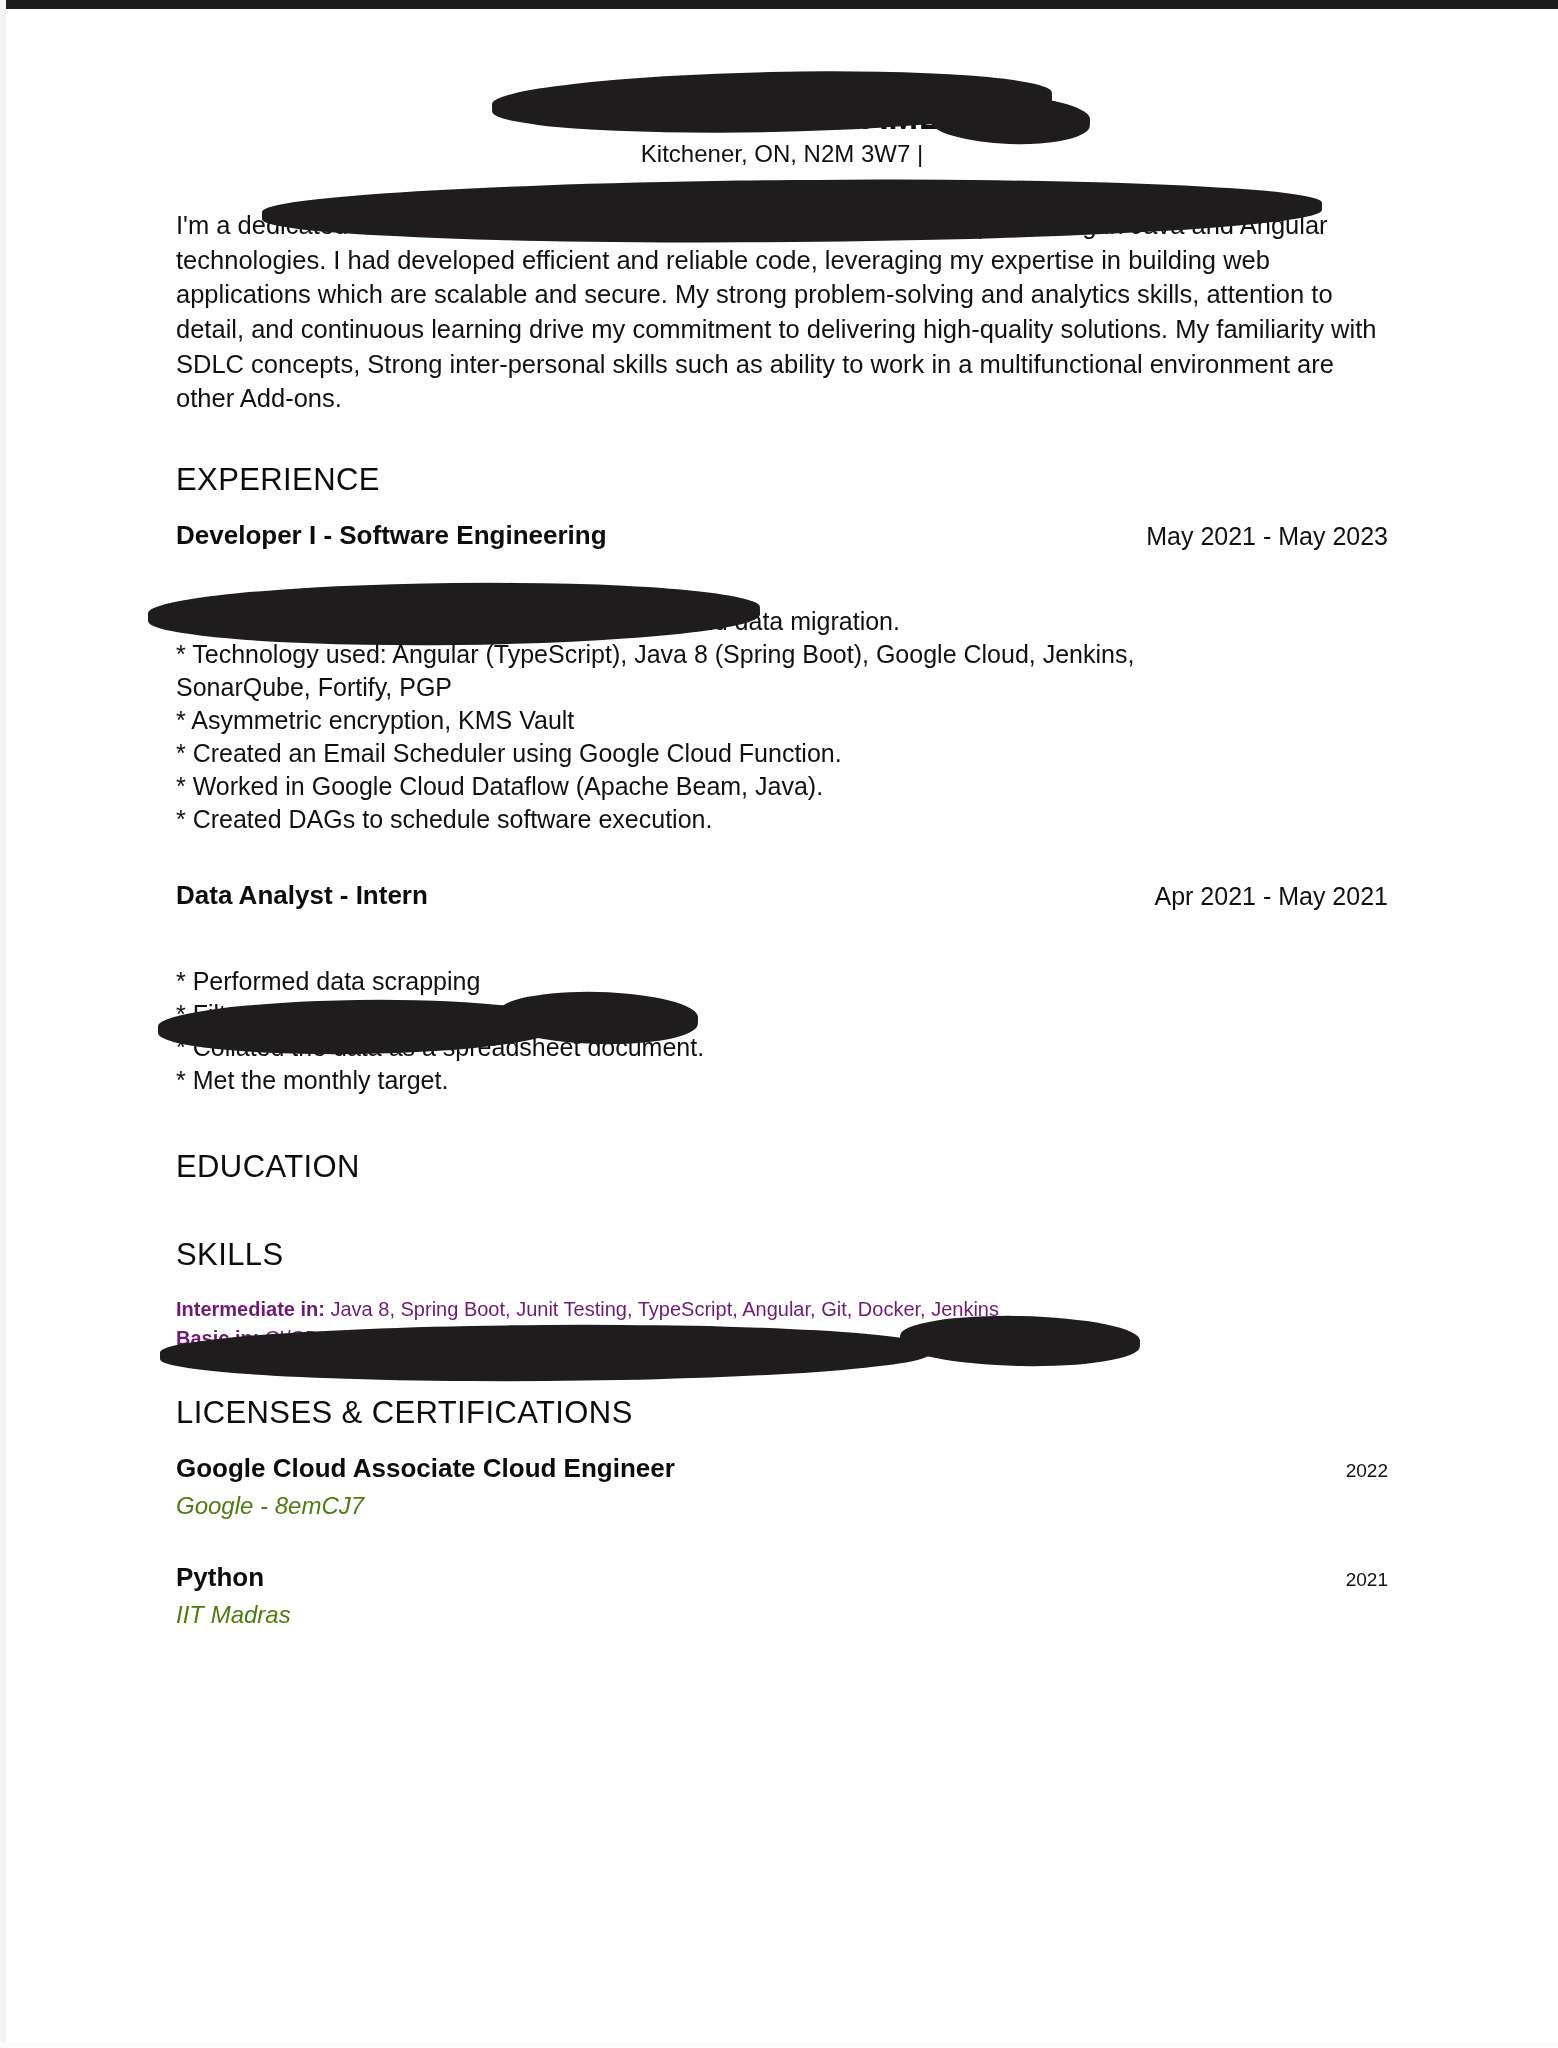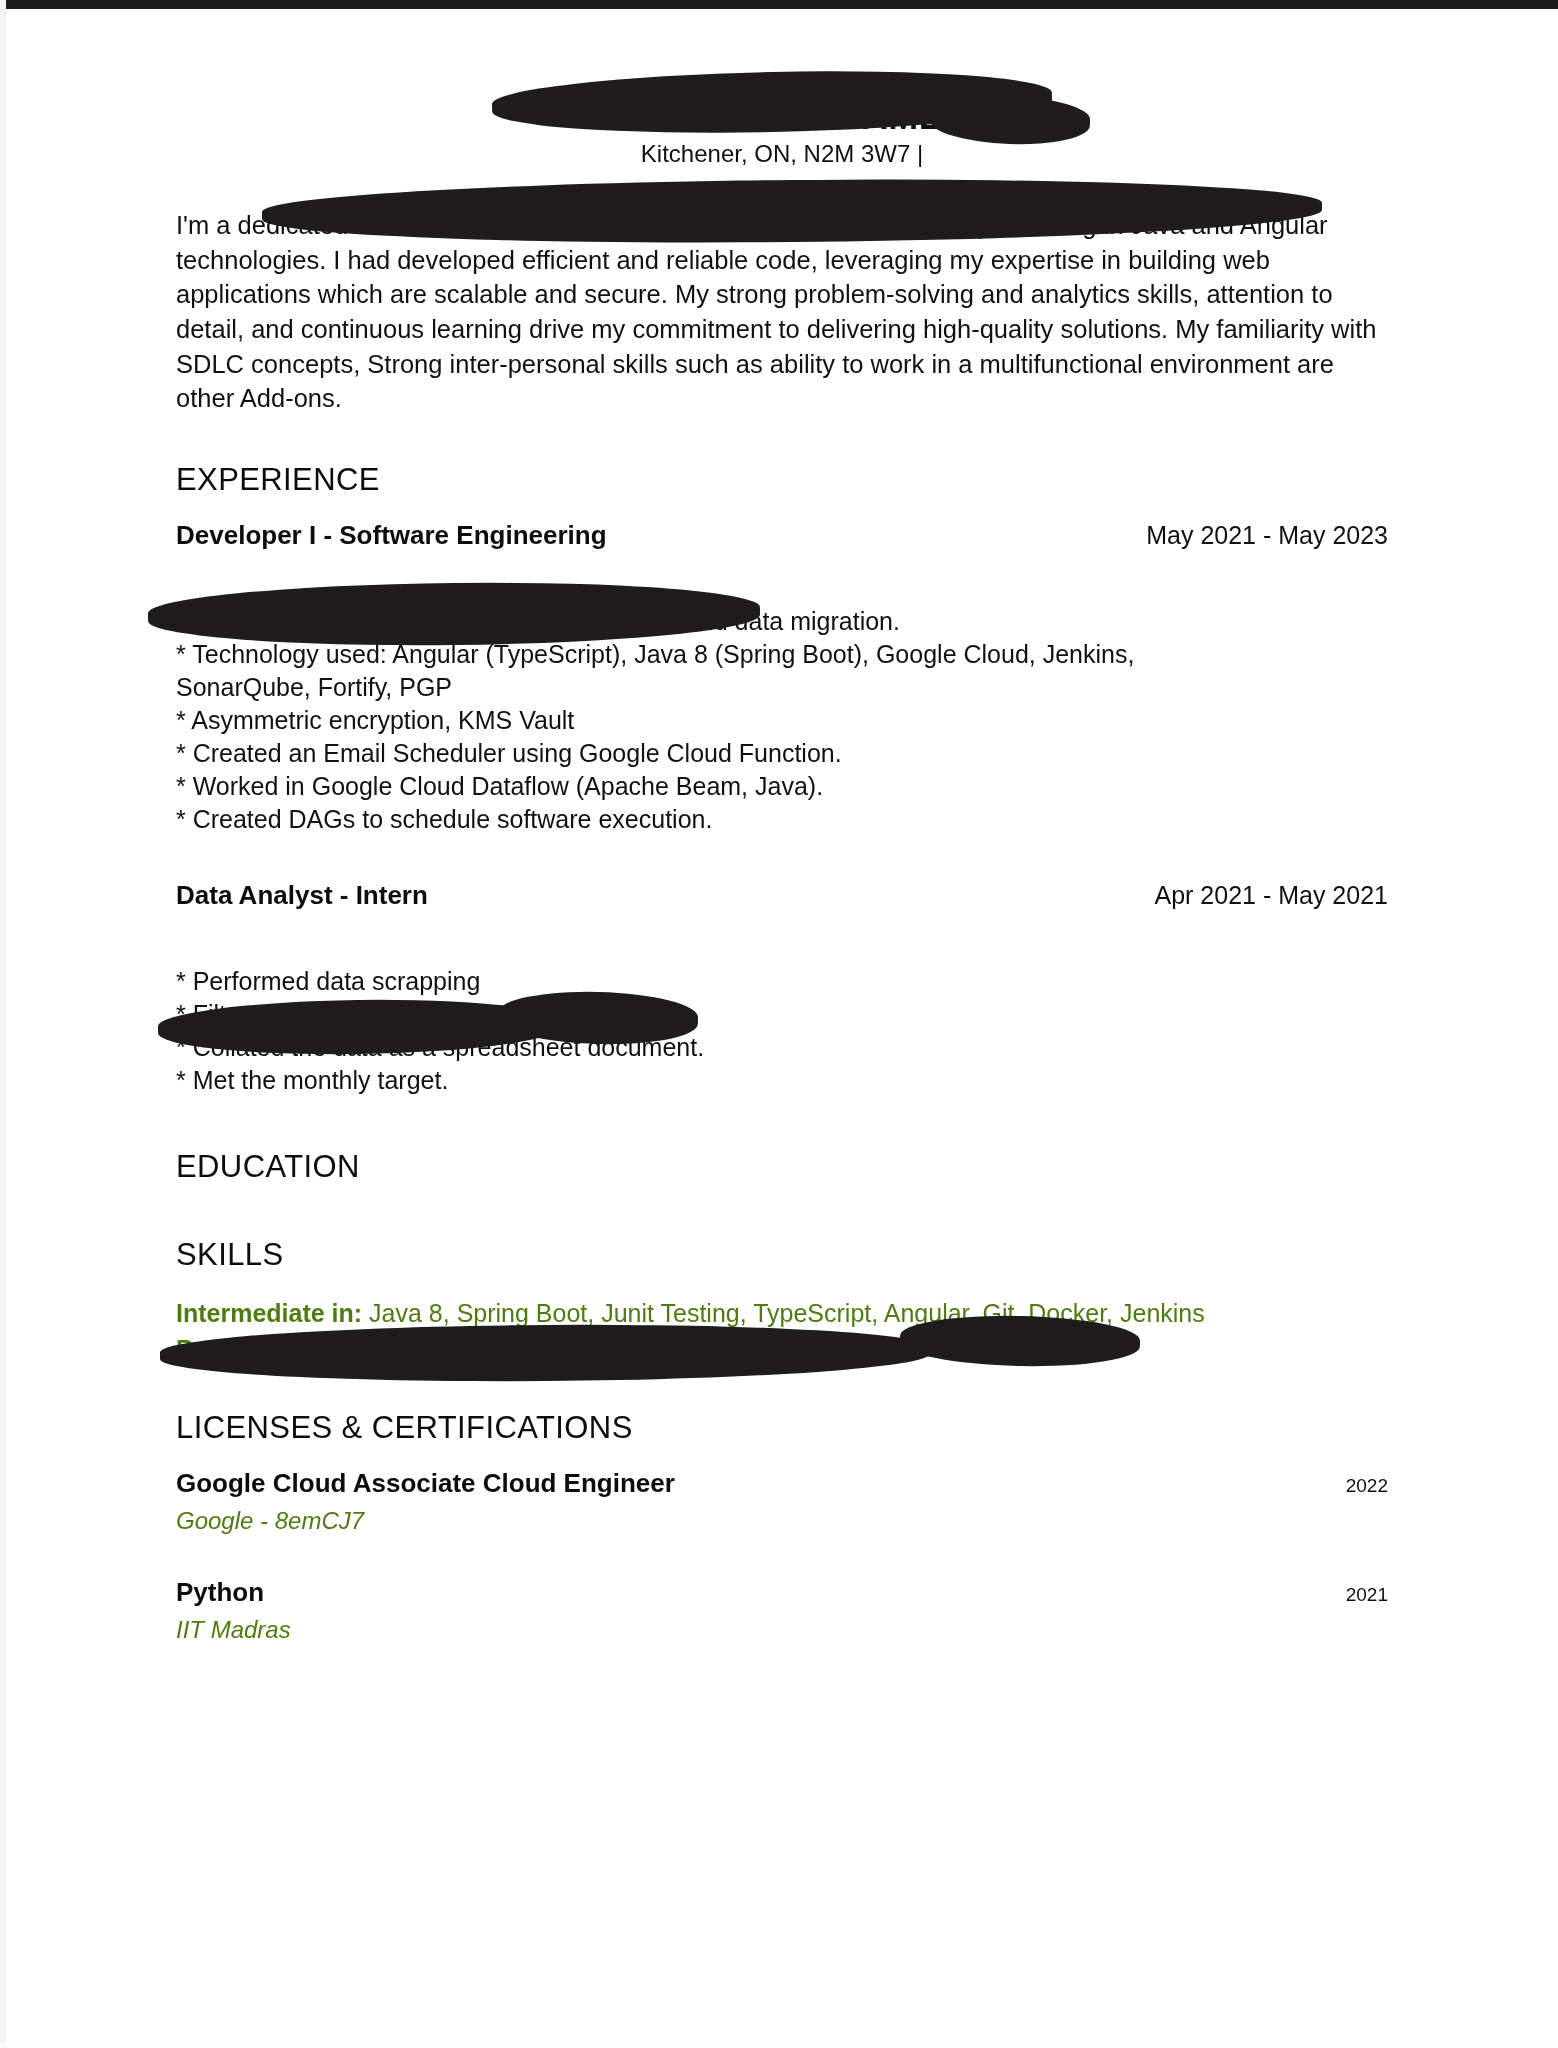--- a/index.html
+++ b/index.html
@@ -122,21 +122,21 @@
   }
 
   
   .entry {
     position: relative;
     margin-bottom: 8px;
   }
   .entry-head {
     display: flex;
     justify-content: space-between;
-    align-items: center;
+    align-items: flex-end;
   }
   .entry-title {
     font-size: 26px;
     font-weight: bold;
     color: #0d0d0d;
   }
   .entry-date {
     font-size: 25px;
     color: #111;
     white-space: nowrap;
@@ -153,23 +153,23 @@
     font-size: 25px;
     line-height: 1.32;
     color: #111;
   }
   .bullets div {
     white-space: pre-wrap;
   }
 
   
   .skill-line {
-    font-size: 25px;
+    font-size: 20px;
     line-height: 1.45;
-    color: #4d7c0f;
+    color: #701a75;
   }
   .skill-line b {
     font-weight: bold;
   }
 
   
   .cert {
     margin-bottom: 30px;
   }
   .cert-head {

